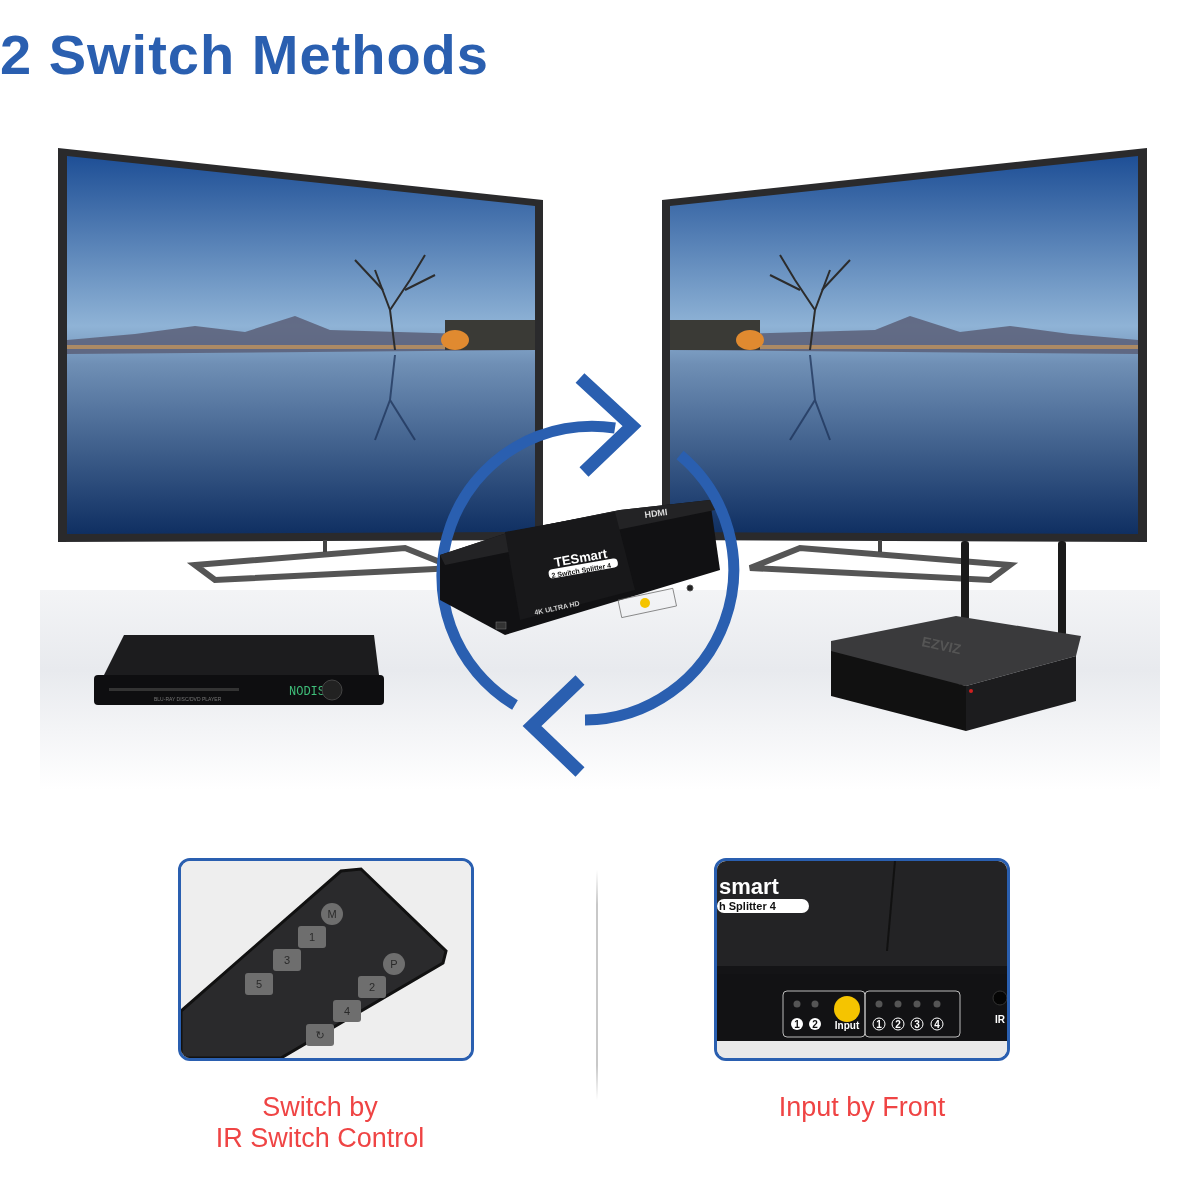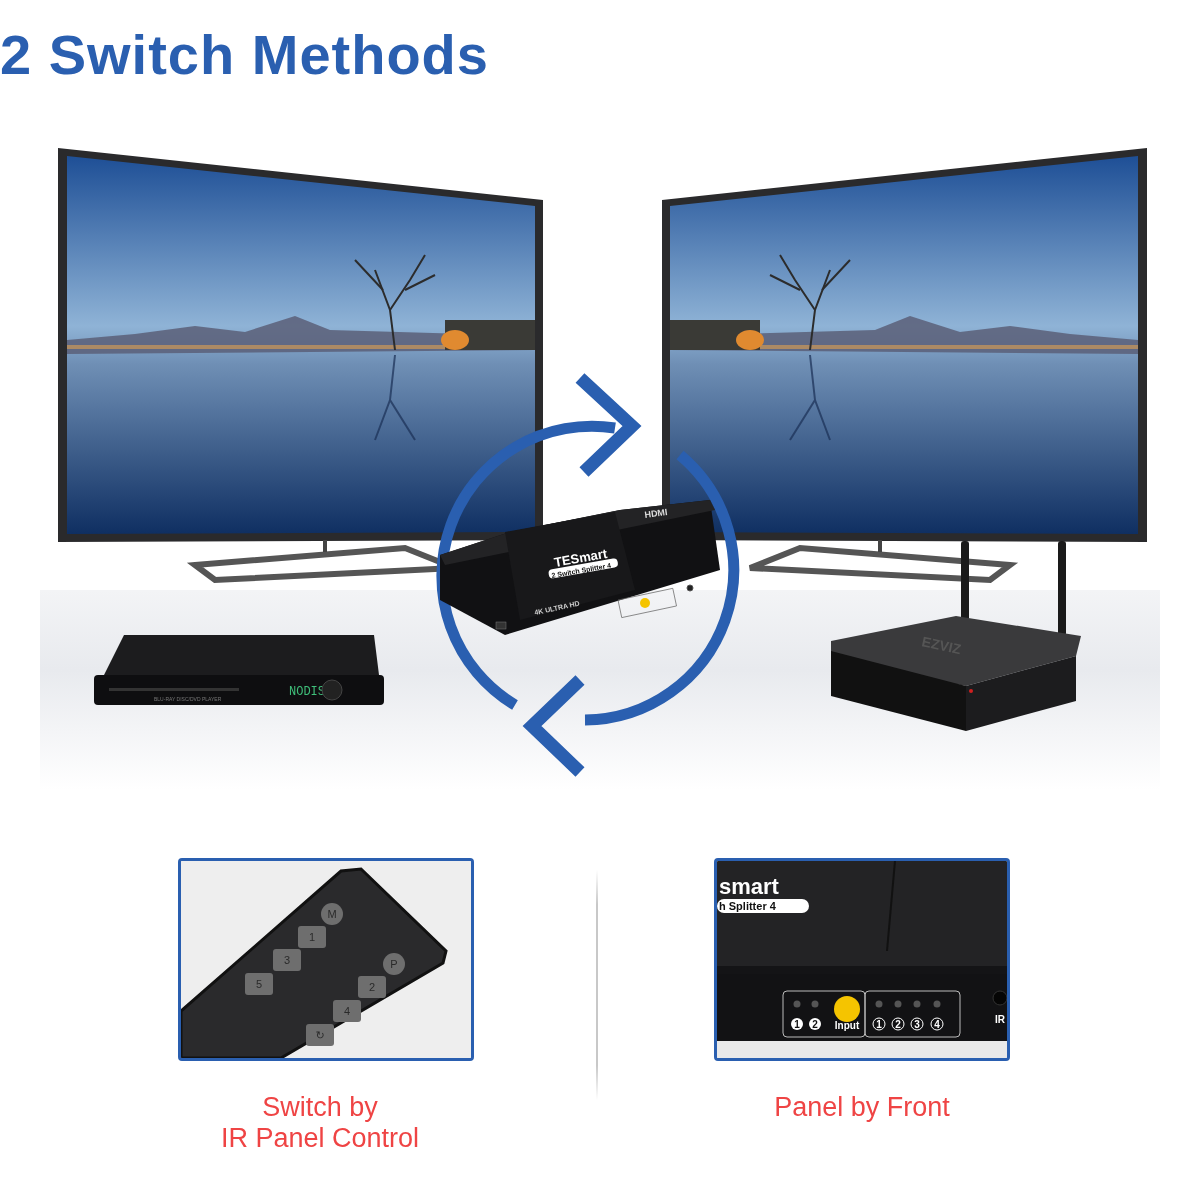--- a/index.html
+++ b/index.html
@@ -24,21 +24,21 @@
 
   
   .device { position: absolute; }
 
   
   .ring { position: absolute; left: 420px; top: 360px; width: 330px; height: 420px; }
 
   
   .panel {
     position: absolute; width: 296px; height: 203px; border: 3px solid #2a5fb0;
-    border-radius: 4px; overflow: hidden; background: #eeeeee;
+    border-radius: 12px; overflow: hidden; background: #eeeeee;
   }
   .panel svg { display: block; }
 
   .divider {
     position: absolute; left: 596px; top: 870px; width: 2px; height: 230px;
     background: linear-gradient(180deg, rgba(200,200,200,0) 0%, #c8c8c8 15%, #c8c8c8 85%, rgba(200,200,200,0) 100%);
   }
 
   .caption {
     position: absolute; width: 360px; text-align: center;
@@ -254,18 +254,18 @@
       <circle cx="283" cy="137" r="7" fill="#050505" stroke="#333"></circle>
       <text x="283" y="162" fill="#fff">IR</text>
     </g>
   </svg>
 </div>
 
 <div class="divider"></div>
 
 <div class="caption" style="left:140px; top:1092px;">
   <span>Switch by</span>
-  <span>IR Panel Control</span>
+  <span>IR Switch Control</span>
 </div>
 
 <div class="caption" style="left:682px; top:1092px;">
-  <span>Panel by Front</span>
+  <span>Input by Front</span>
 </div>
 
 </body></html>

